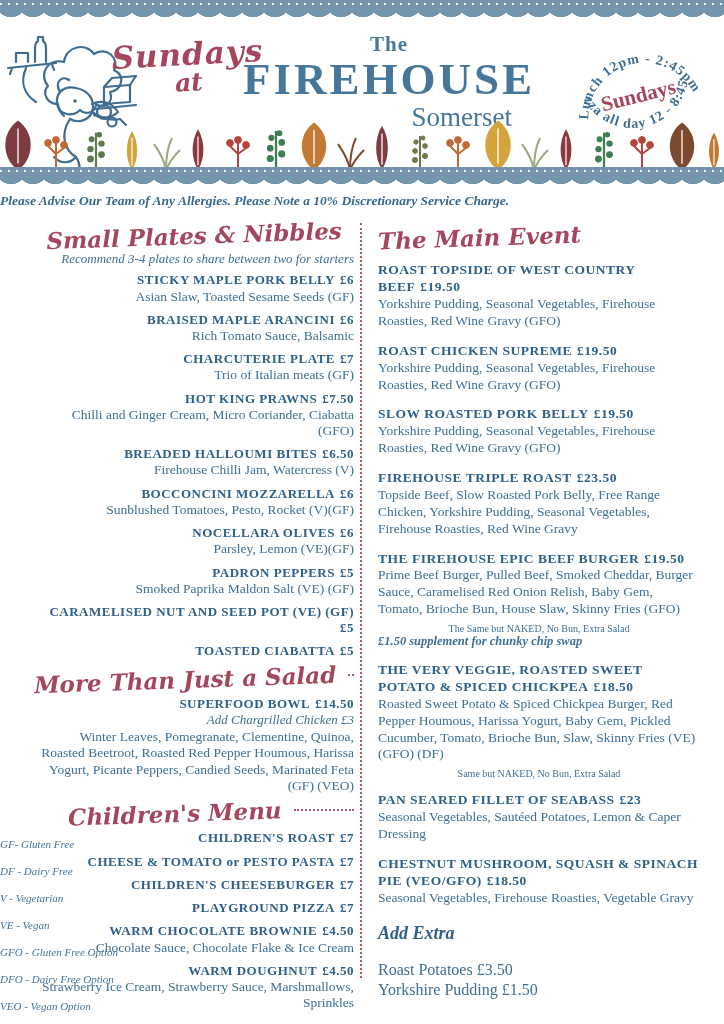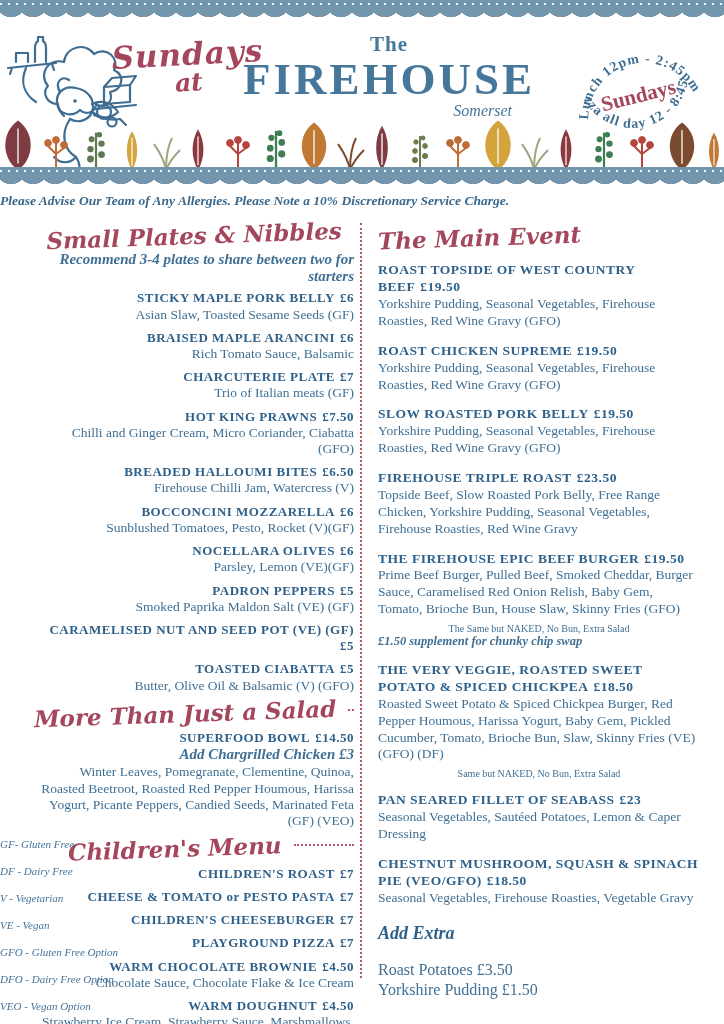--- a/index.html
+++ b/index.html
@@ -28,42 +28,42 @@
   
   .header { position:absolute; top:20px; left:0; right:0; height:148px; }
   .illustration { position:absolute; left:2px; top:2px; }
   .script-red { color:#a4465c; font-family:"DejaVu Serif", serif; font-style:italic; font-weight:bold; }
   .sundays-at { position:absolute; left:108px; top:16px; width:160px; text-align:center; transform:rotate(-3deg); }
   .sundays-at .l1 { font-size:31px; letter-spacing:1px; }
   .sundays-at .l2 { font-size:25px; margin-top:-4px; }
   .logo { position:absolute; left:230px; top:12px; width:318px; text-align:center; color:#46779b; }
   .logo-the { font-size:21px; font-weight:bold; letter-spacing:1px; }
   .logo-name { font-size:45px; font-weight:bold; letter-spacing:3px; line-height:1.0; margin-top:0px; }
-  .logo-sub { font-size:16px; text-align:right; padding-right:36px; margin-top:0px;font-style:italic; }
+  .logo-sub { font-size:27px; text-align:right; padding-right:36px; margin-top:0px; }
   .stamp { position:absolute; right:12px; top:0px; transform:rotate(-14deg); }
   .stamp-arc { font-size:13px; font-weight:bold; fill:#3d6d90; letter-spacing:1px; }
   .stamp-center { font-size:20px; font-weight:bold; fill:#a4465c; font-family:"Liberation Serif", serif; }
   .botanicals { position:absolute; top:116px; left:0; }
   
   .notice {
     position:absolute; top:193px; left:0; right:0; text-align:left;
     font-style:italic; font-weight:bold; font-size:13.5px; color:#39688c;
   }
   
   .content { position:absolute; top:223px; left:34px; right:24px; bottom:46px; display:flex; }
   .col-left { width:320px; text-align:right; }
   .divider { border-left:2px dotted #b2566b; margin-left:6px; }
   .col-right { flex:1; padding-left:16px; text-align:left; }
   .sec-heading { font-size:23px; line-height:1.1; }
   .h-center { text-align:center; margin-bottom:3px; transform:rotate(-2deg); }
   .h-row { display:flex; align-items:center; margin:6px 0 4px 0; }
   .h-row .sec-heading { transform:rotate(-2deg); white-space:nowrap; }
   .h-row .leader { flex:1; border-bottom:2px dotted #b2566b; margin:0 0 8px 12px; }
   .h-indent { padding-left:34px; }
-  .sub-note { font-style:italic; font-size:15px; color:#3f6f94; margin-bottom:5px;font-weight:bold; }
+  .sub-note { font-style:italic; font-size:13px; color:#3f6f94; margin-bottom:5px; }
   .item { margin-bottom:7px; }
   .item .t { font-weight:bold; font-size:13px; letter-spacing:.5px; color:#2e608a; line-height:1.25; }
   .item .t .price { margin-left:5px; }
   .item .d { font-size:13.5px; line-height:1.2; color:#3f6f94; }
   .col-right .sec-heading { margin:2px 0 12px 0; transform:rotate(-2deg); display:inline-block; }
   .col-right .item { margin-bottom:13px; }
   .col-right .item .t { font-size:13.5px; }
   .col-right .item .d { line-height:1.25; }
   .note { font-size:10px; color:#3f6f94; margin-top:5px;text-align:center; }
   .note-sup { font-size:12.5px; font-style:italic; font-weight:bold; color:#3f6f94; }
@@ -230,21 +230,20 @@
       </div>
       <div class="item">
         <div class="t"><span>PADRON PEPPERS</span><span class="price">£5</span></div>
         <div class="d">Smoked Paprika Maldon Salt (VE) (GF)</div>
       </div>
       <div class="item">
         <div class="t"><span>CARAMELISED NUT AND SEED POT (VE) (GF)</span><span class="price">£5</span></div>
       </div>
       <div class="item">
         <div class="t"><span>TOASTED CIABATTA</span><span class="price">£5</span></div>
-        <div class="d">Butter, Olive Oil &amp; Balsamic (V) (GFO)</div>
       </div>
 
       <div class="h-row">
         <div class="sec-heading script-red">More Than Just a Salad</div>
         <div class="leader"></div>
       </div>
       <div class="item">
         <div class="t"><span>SUPERFOOD BOWL</span><span class="price">£14.50</span></div>
         <div class="sub-note" style="margin-bottom:1px">Add Chargrilled Chicken £3</div>
         <div class="d">Winter Leaves, Pomegranate, Clementine, Quinoa, Roasted Beetroot, Roasted Red Pepper Houmous, Harissa Yogurt, Picante Peppers, Candied Seeds, Marinated Feta (GF) (VEO)</div>

